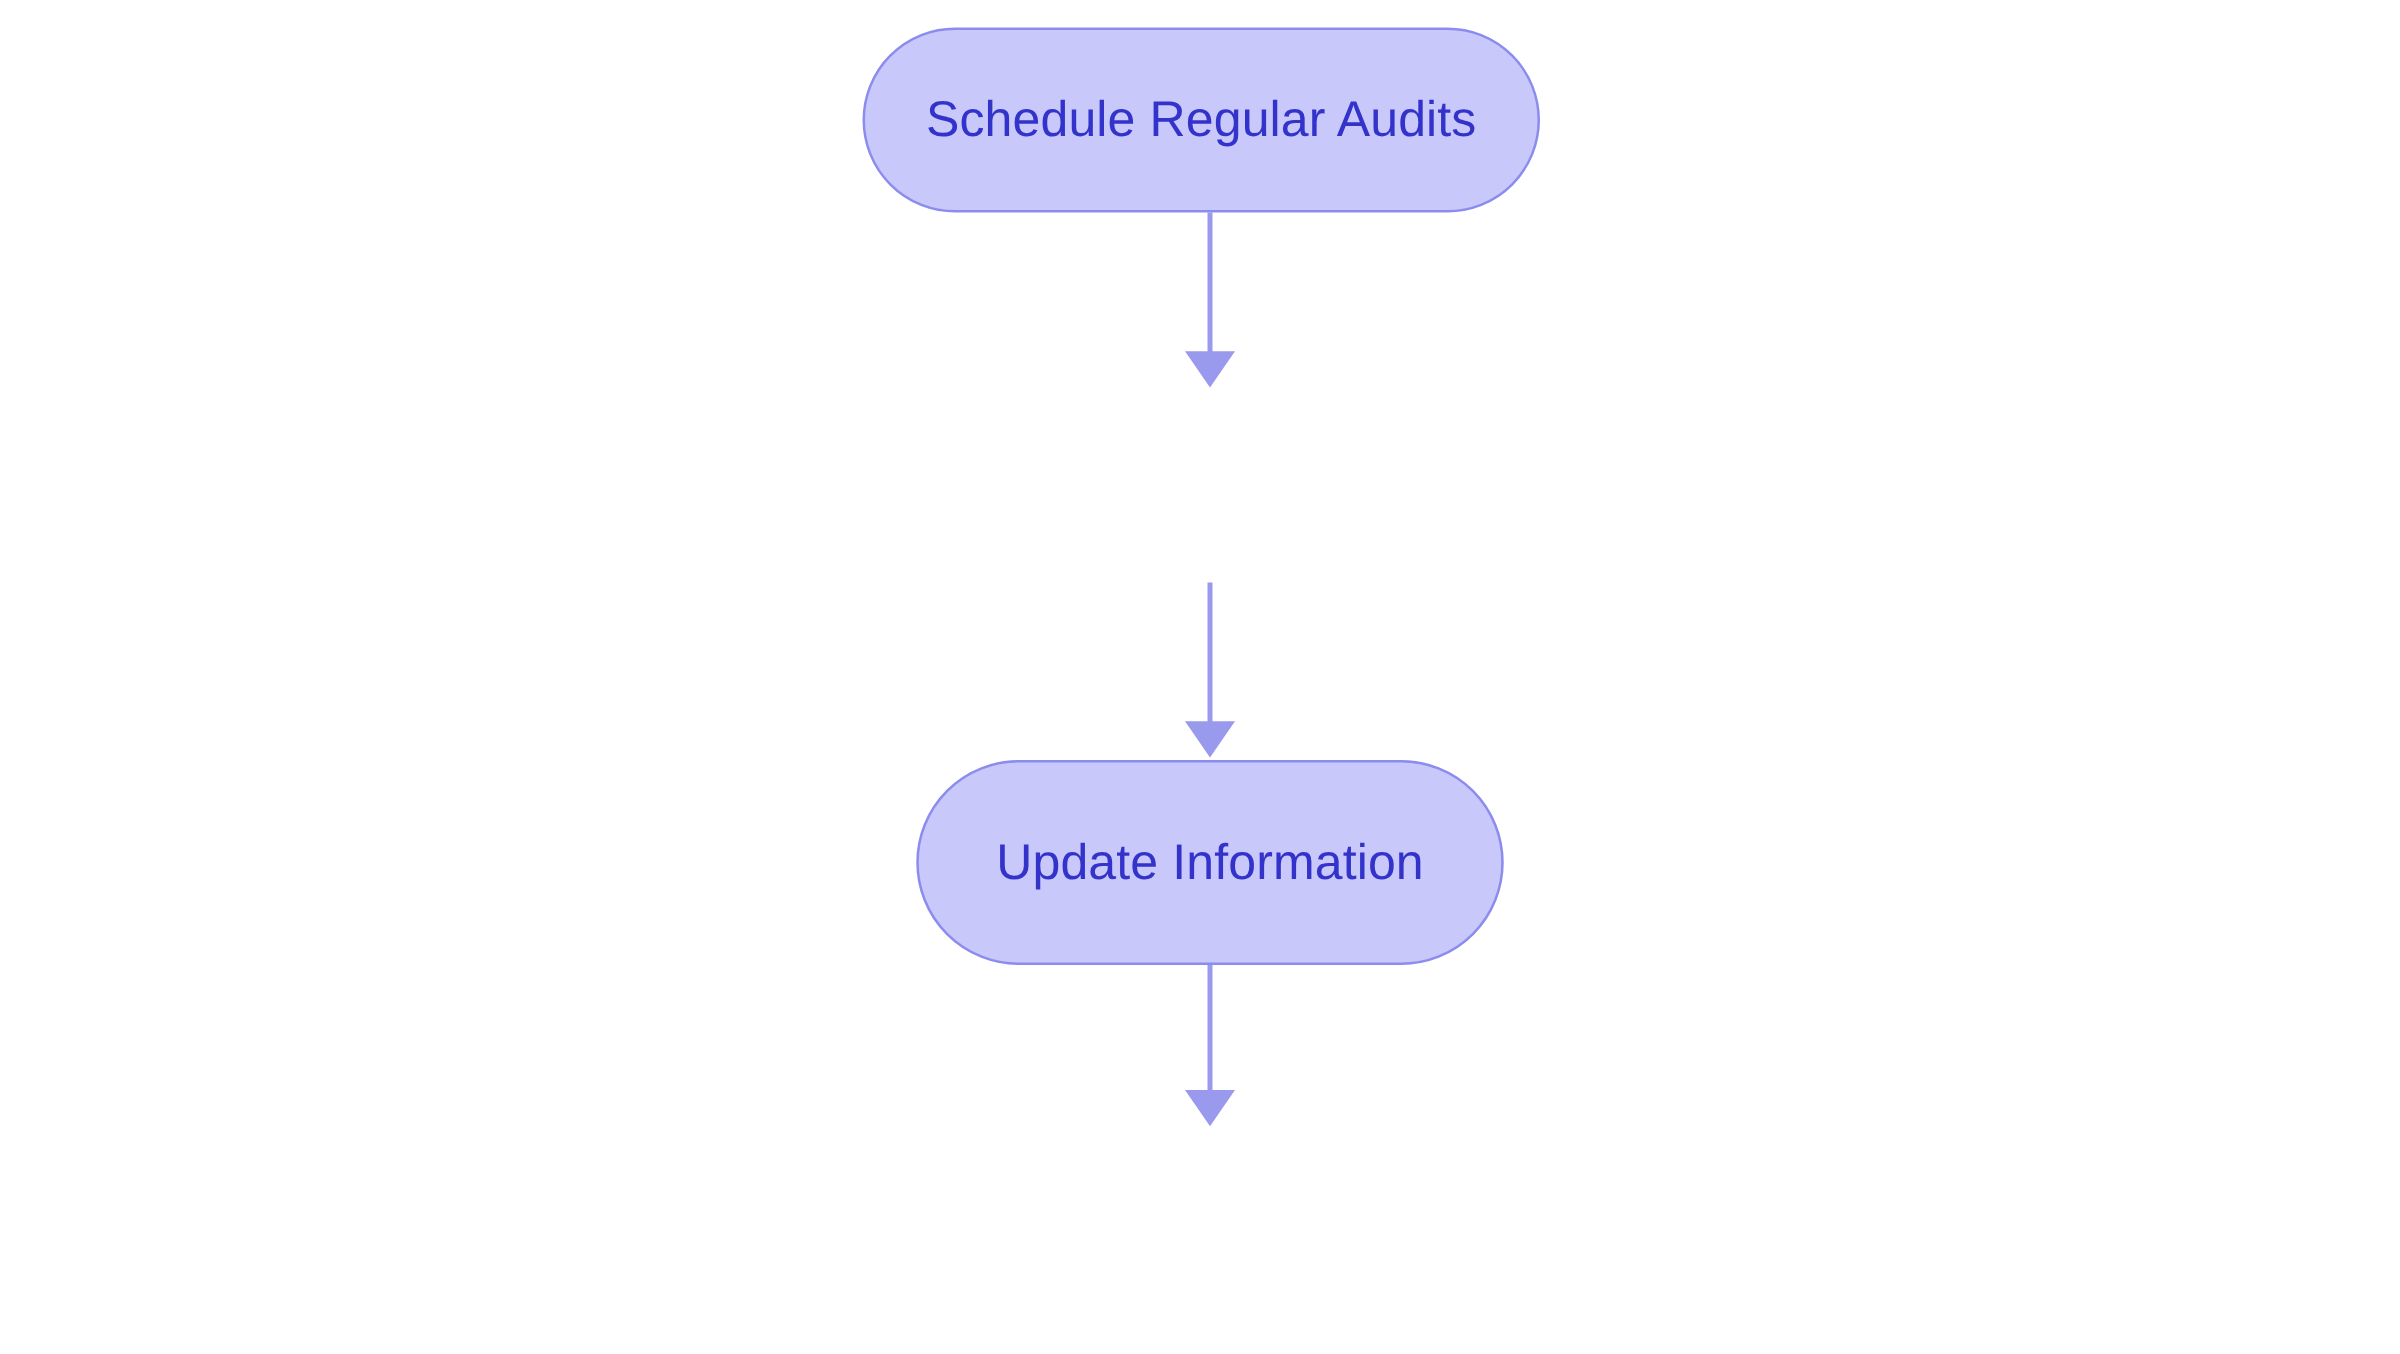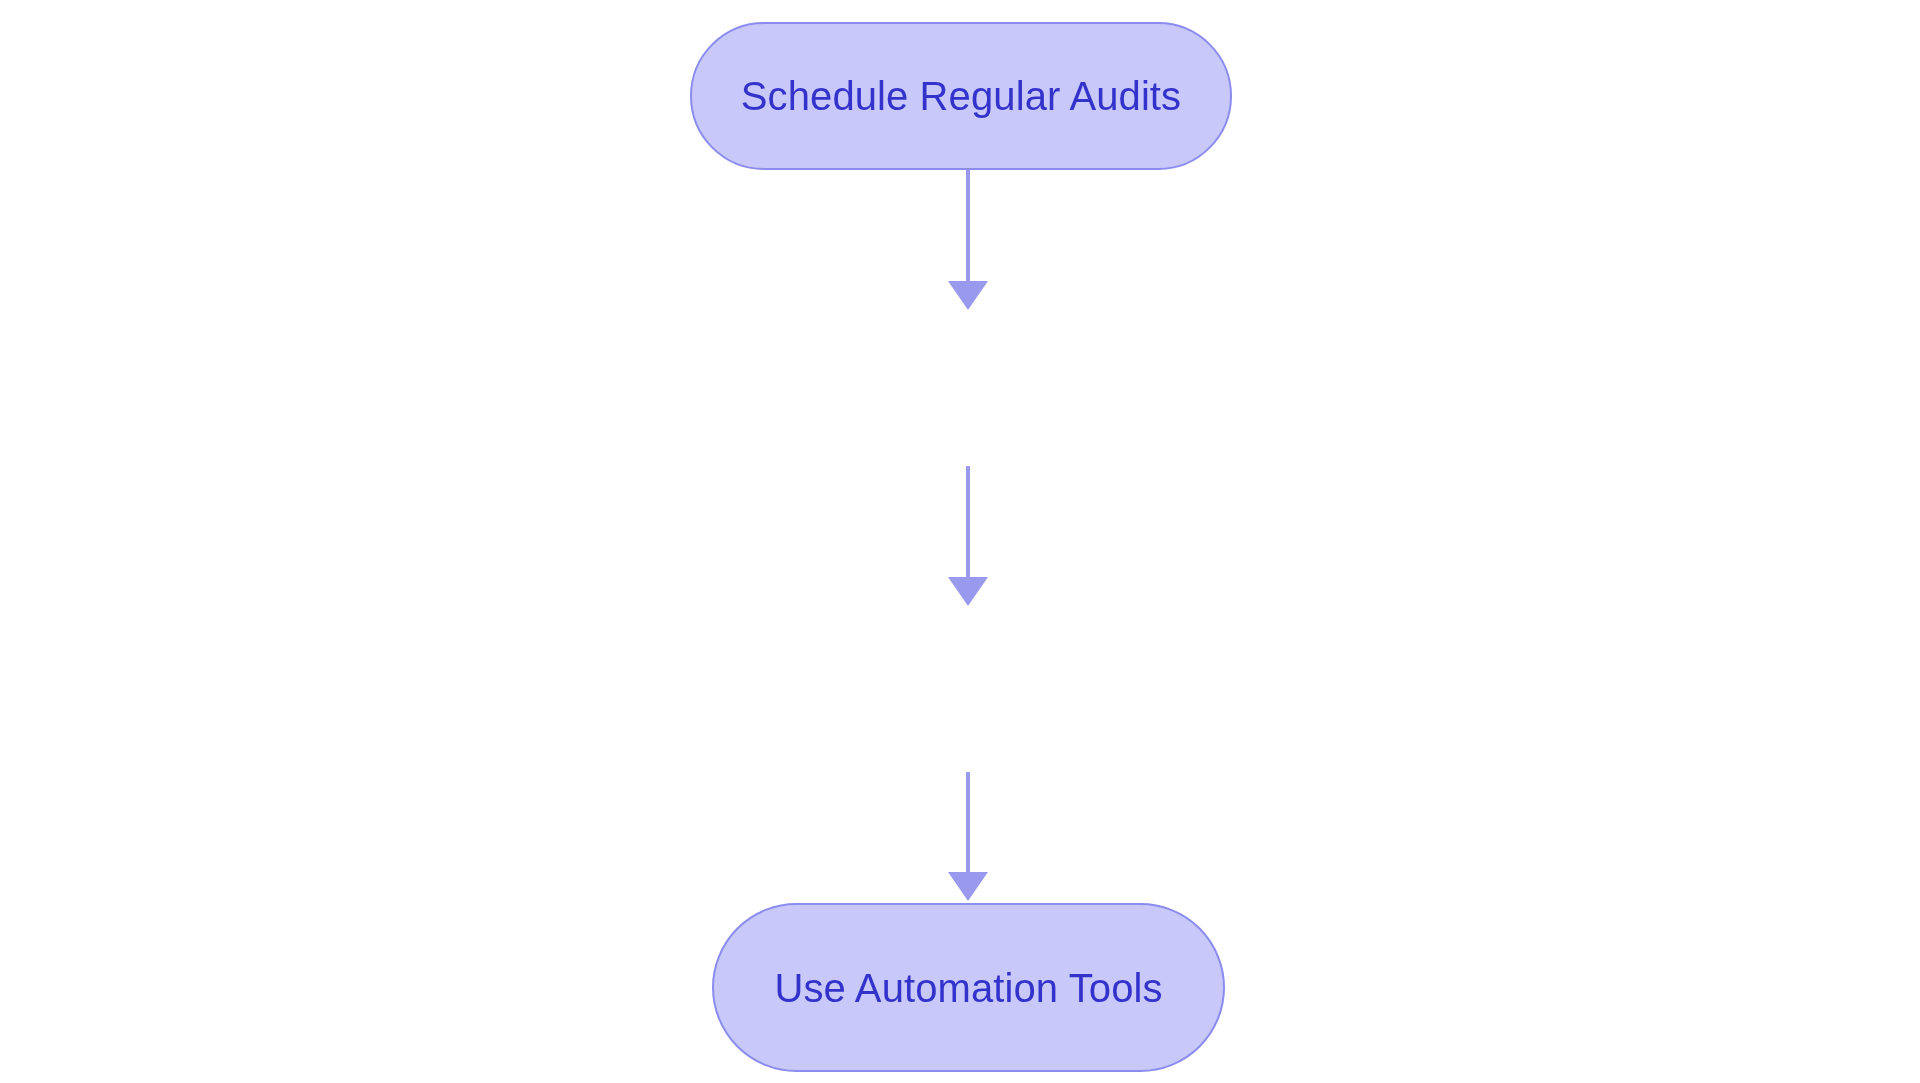--- a/index.html
+++ b/index.html
@@ -86,18 +86,18 @@
       <line x1="968" y1="772" x2="968" y2="885" stroke="#9999ee" stroke-width="4"></line>
       <polygon points="948,872 988,872 968,901" fill="#9999ee"></polygon>
     </g>
   </svg>
 
   <div class="flow-node" id="node-1">
     <span class="flow-node-label">Schedule Regular Audits</span>
   </div>
 
 
+  <div class="flow-node" id="node-3">
+    <span class="flow-node-label">Update Information</span>
+  </div>
 
-  <div class="flow-node" id="node-4">
-    <span class="flow-node-label">Use Automation Tools</span>
-  </div>
 
 </div>
 
 </body></html>

